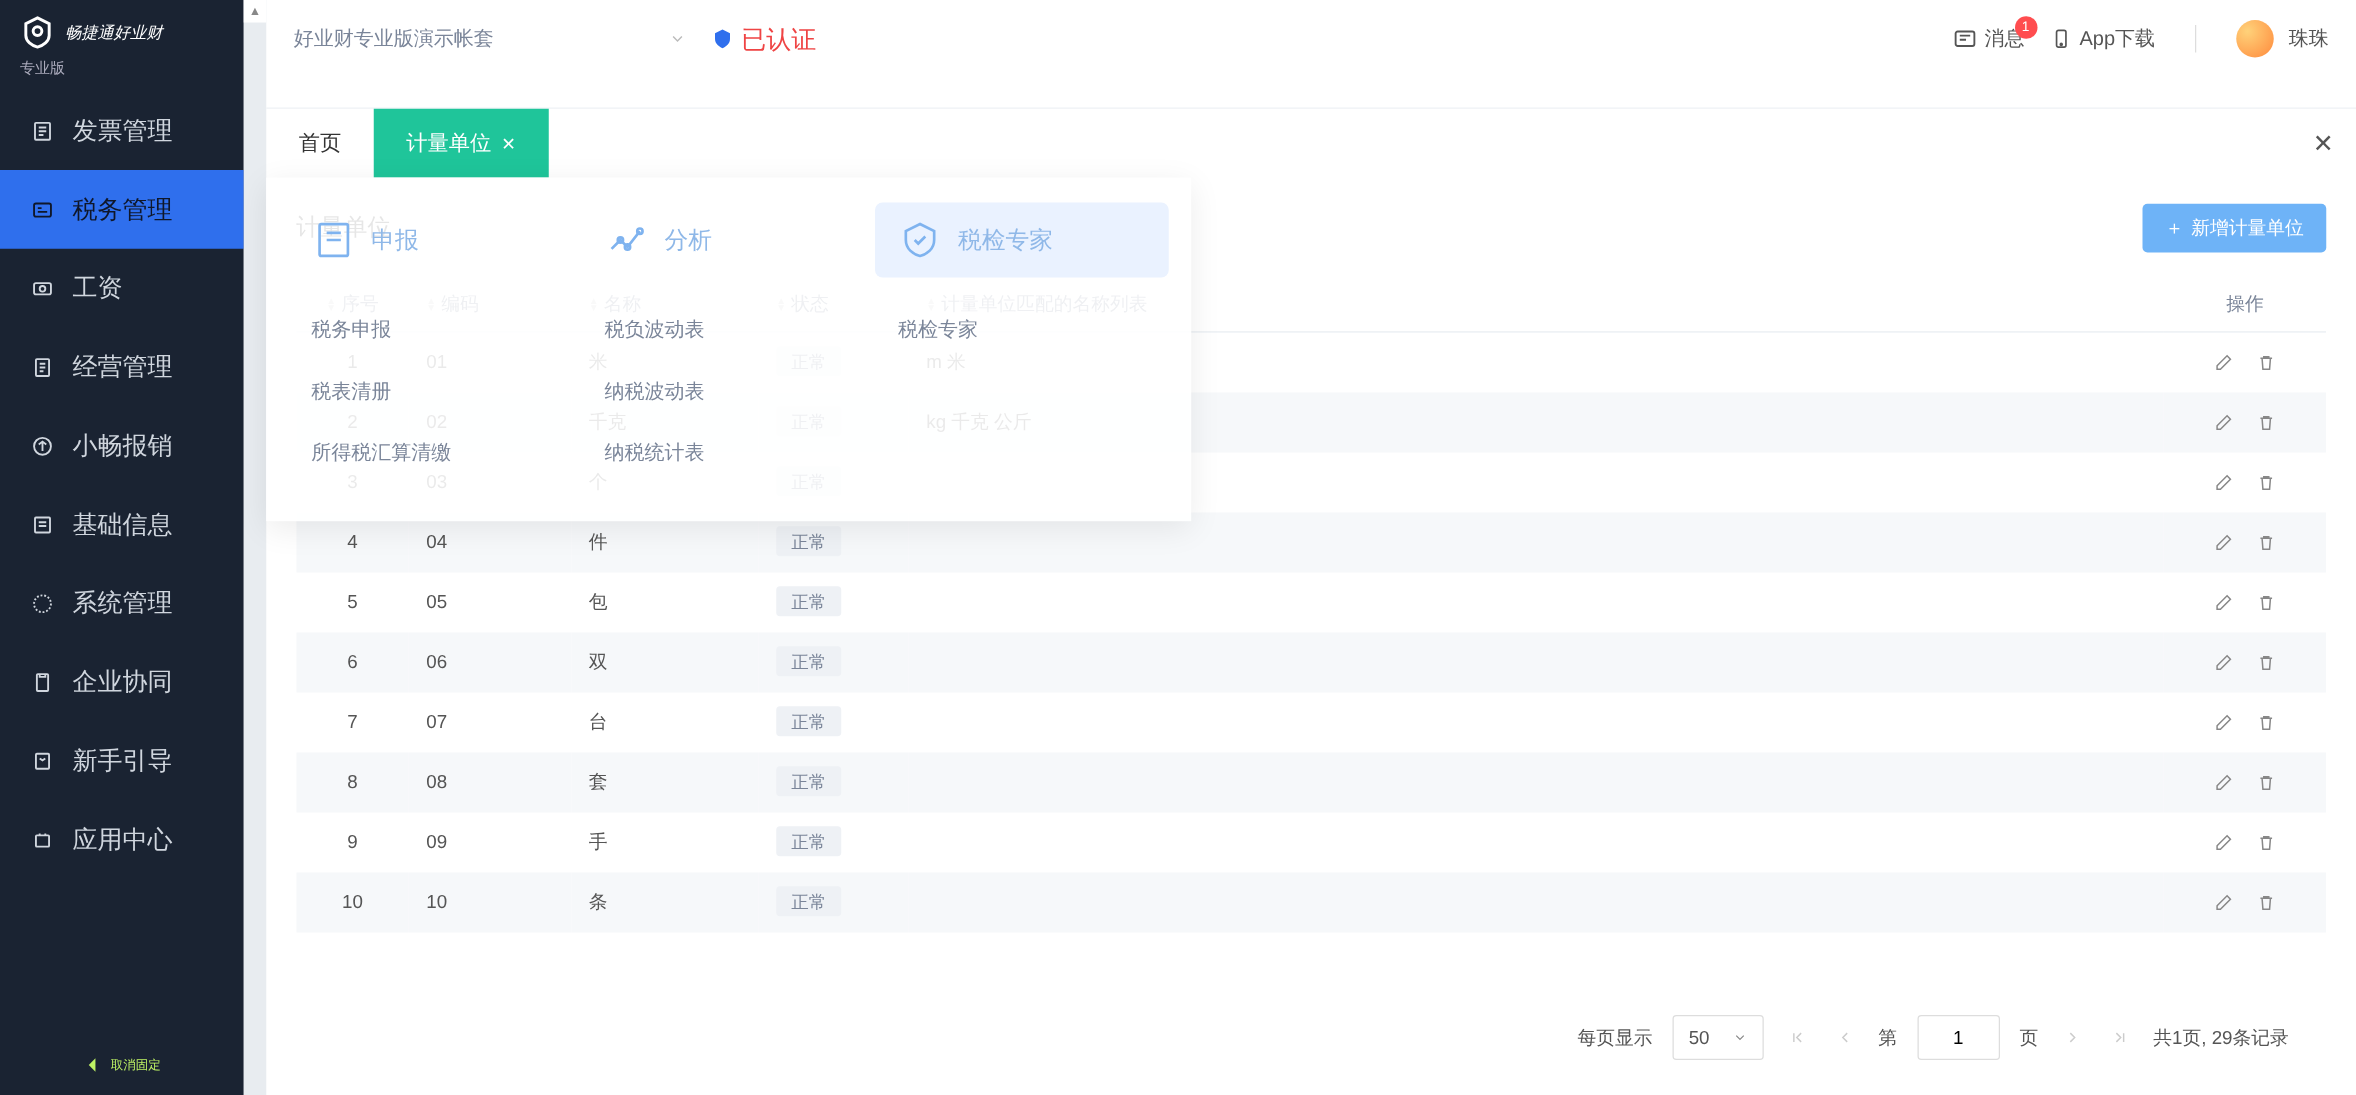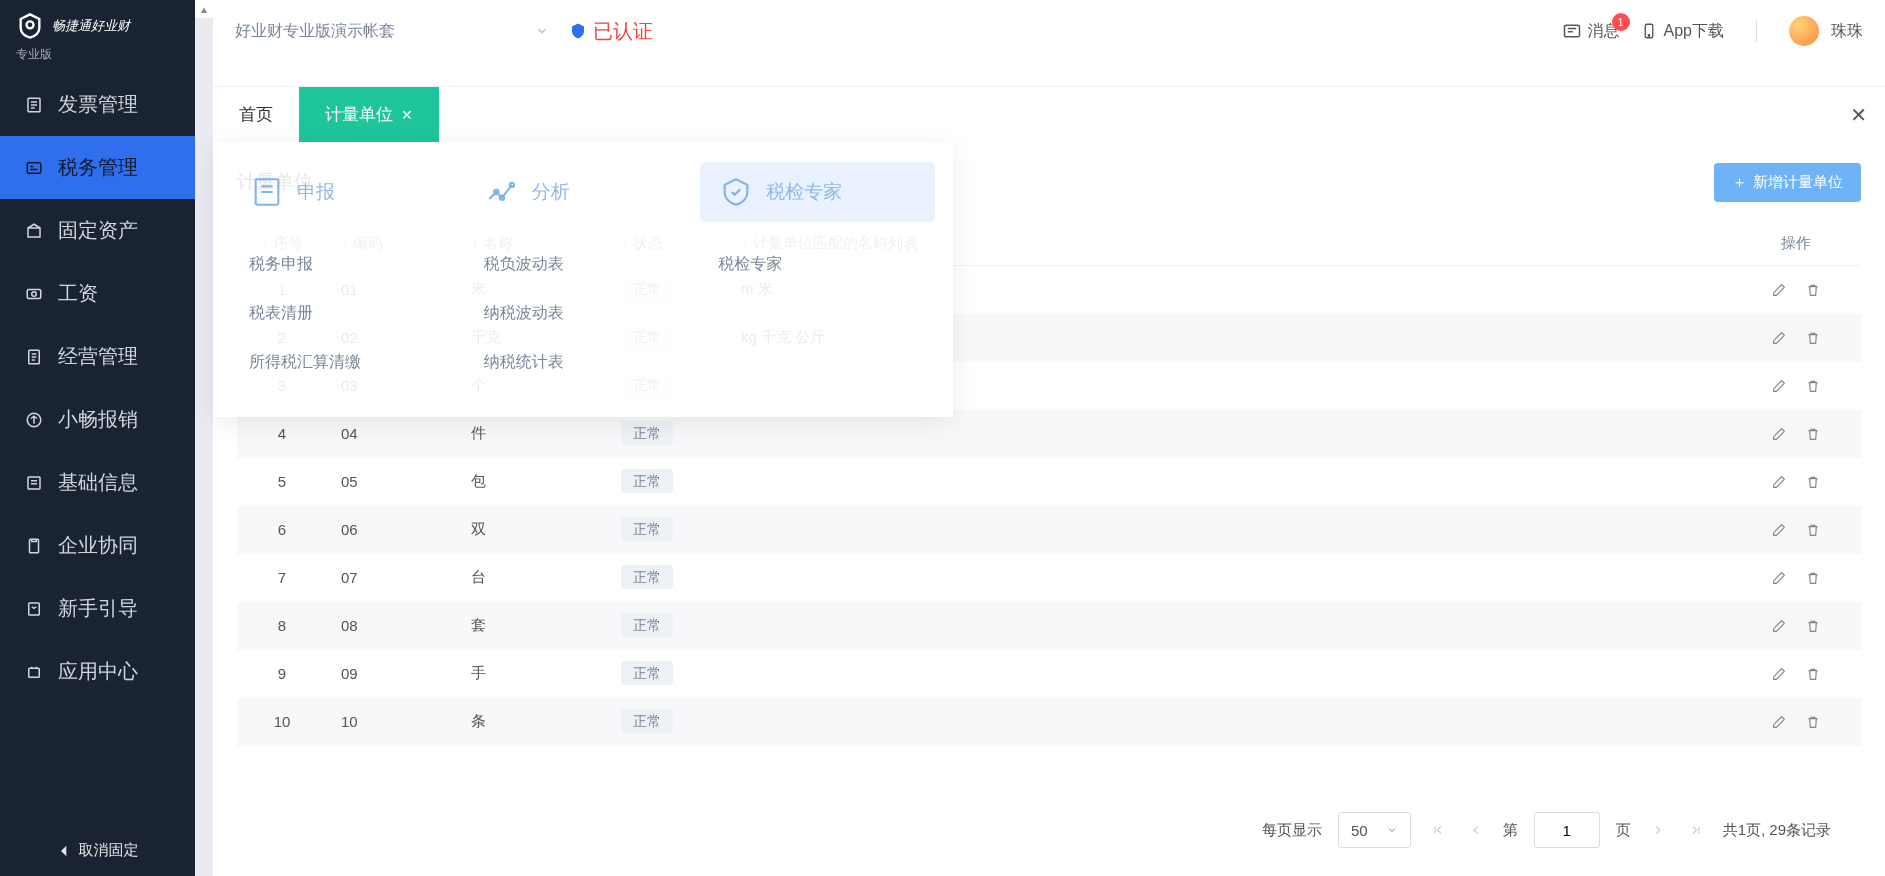--- a/index.html
+++ b/index.html
@@ -9,21 +9,21 @@
 
 .sidebar{width:195px;background:#1a2332;color:#fff;display:flex;flex-direction:column;flex-shrink:0;}
 .logo-area{padding:12px 16px 6px;display:flex;align-items:center;gap:8px;}
 .logo-icon{width:28px;height:28px;display:flex;align-items:center;justify-content:center;}
 .logo-text{font-size:13px;font-weight:500;font-style:italic;}
 .edition{font-size:12px;padding:0 16px 10px;color:#aab;}
 .nav{flex:1;}
 .nav-item{display:flex;align-items:center;gap:14px;padding:18px 24px;cursor:pointer;font-size:20px;color:#d0d6de;}
 .nav-item.active{background:#2f6fed;color:#0f172a;}
 .nav-icon{width:20px;height:20px;display:flex;align-items:center;justify-content:center;}
-.unpin{padding:16px;display:flex;align-items:center;justify-content:center;gap:6px;cursor:pointer;color:#e5e5e5;font-size:15px;}
+.unpin{padding:16px;display:flex;align-items:center;justify-content:center;gap:6px;cursor:pointer;color:#bef264;font-size:10px;}
 
 
 .scroll-handle{width:18px;background:#e8ecf0;flex-shrink:0;position:relative;}
 .scroll-up{position:absolute;top:0;left:0;right:0;height:18px;background:#fff;display:flex;align-items:center;justify-content:center;font-size:10px;color:#888;}
 
 
 .main{flex:1;display:flex;flex-direction:column;position:relative;}
 
 
 .topbar{height:62px;display:flex;align-items:center;padding:0 22px;gap:20px;}
@@ -113,29 +113,20 @@
             <svg width="18" height="18" viewBox="0 0 24 24" fill="none" stroke="currentColor" stroke-width="2">
               <rect x="3" y="5" width="18" height="14" rx="2"></rect>
               <path d="M7 10h4M7 14h10"></path>
             </svg>
           </span>
           <span>税务管理</span>
         </div>
       <div class="nav-item">
           <span class="nav-icon">
             <svg width="18" height="18" viewBox="0 0 24 24" fill="none" stroke="currentColor" stroke-width="2">
-              <rect x="4" y="8" width="16" height="12"></rect>
-              <path d="M4 8l8-5 8 5"></path>
-            </svg>
-          </span>
-          <span>固定资产</span>
-        </div>
-      <div class="nav-item">
-          <span class="nav-icon">
-            <svg width="18" height="18" viewBox="0 0 24 24" fill="none" stroke="currentColor" stroke-width="2">
               <rect x="3" y="6" width="18" height="12" rx="2"></rect>
               <circle cx="12" cy="12" r="3"></circle>
             </svg>
           </span>
           <span>工资</span>
         </div>
       <div class="nav-item">
           <span class="nav-icon">
             <svg width="18" height="18" viewBox="0 0 24 24" fill="none" stroke="currentColor" stroke-width="2">
               <rect x="5" y="3" width="14" height="18" rx="1"></rect>
@@ -154,20 +145,28 @@
           <span>小畅报销</span>
         </div>
       <div class="nav-item">
           <span class="nav-icon">
             <svg width="18" height="18" viewBox="0 0 24 24" fill="none" stroke="currentColor" stroke-width="2">
               <rect x="4" y="4" width="16" height="16" rx="1"></rect>
               <path d="M8 9h8M8 13h8"></path>
             </svg>
           </span>
           <span>基础信息</span>
+        </div>
+      <div class="nav-item">
+          <span class="nav-icon">
+            <svg width="18" height="18" viewBox="0 0 24 24" fill="none" stroke="currentColor" stroke-width="2" stroke-dasharray="2 2">
+              <circle cx="12" cy="12" r="9"></circle>
+            </svg>
+          </span>
+          <span>系统管理</span>
         </div>
       <div class="nav-item">
           <span class="nav-icon">
             <svg width="18" height="18" viewBox="0 0 24 24" fill="none" stroke="currentColor" stroke-width="2">
               <rect x="6" y="3" width="12" height="18" rx="1"></rect>
               <path d="M9 3v3h6V3"></path>
             </svg>
           </span>
           <span>企业协同</span>
         </div>

